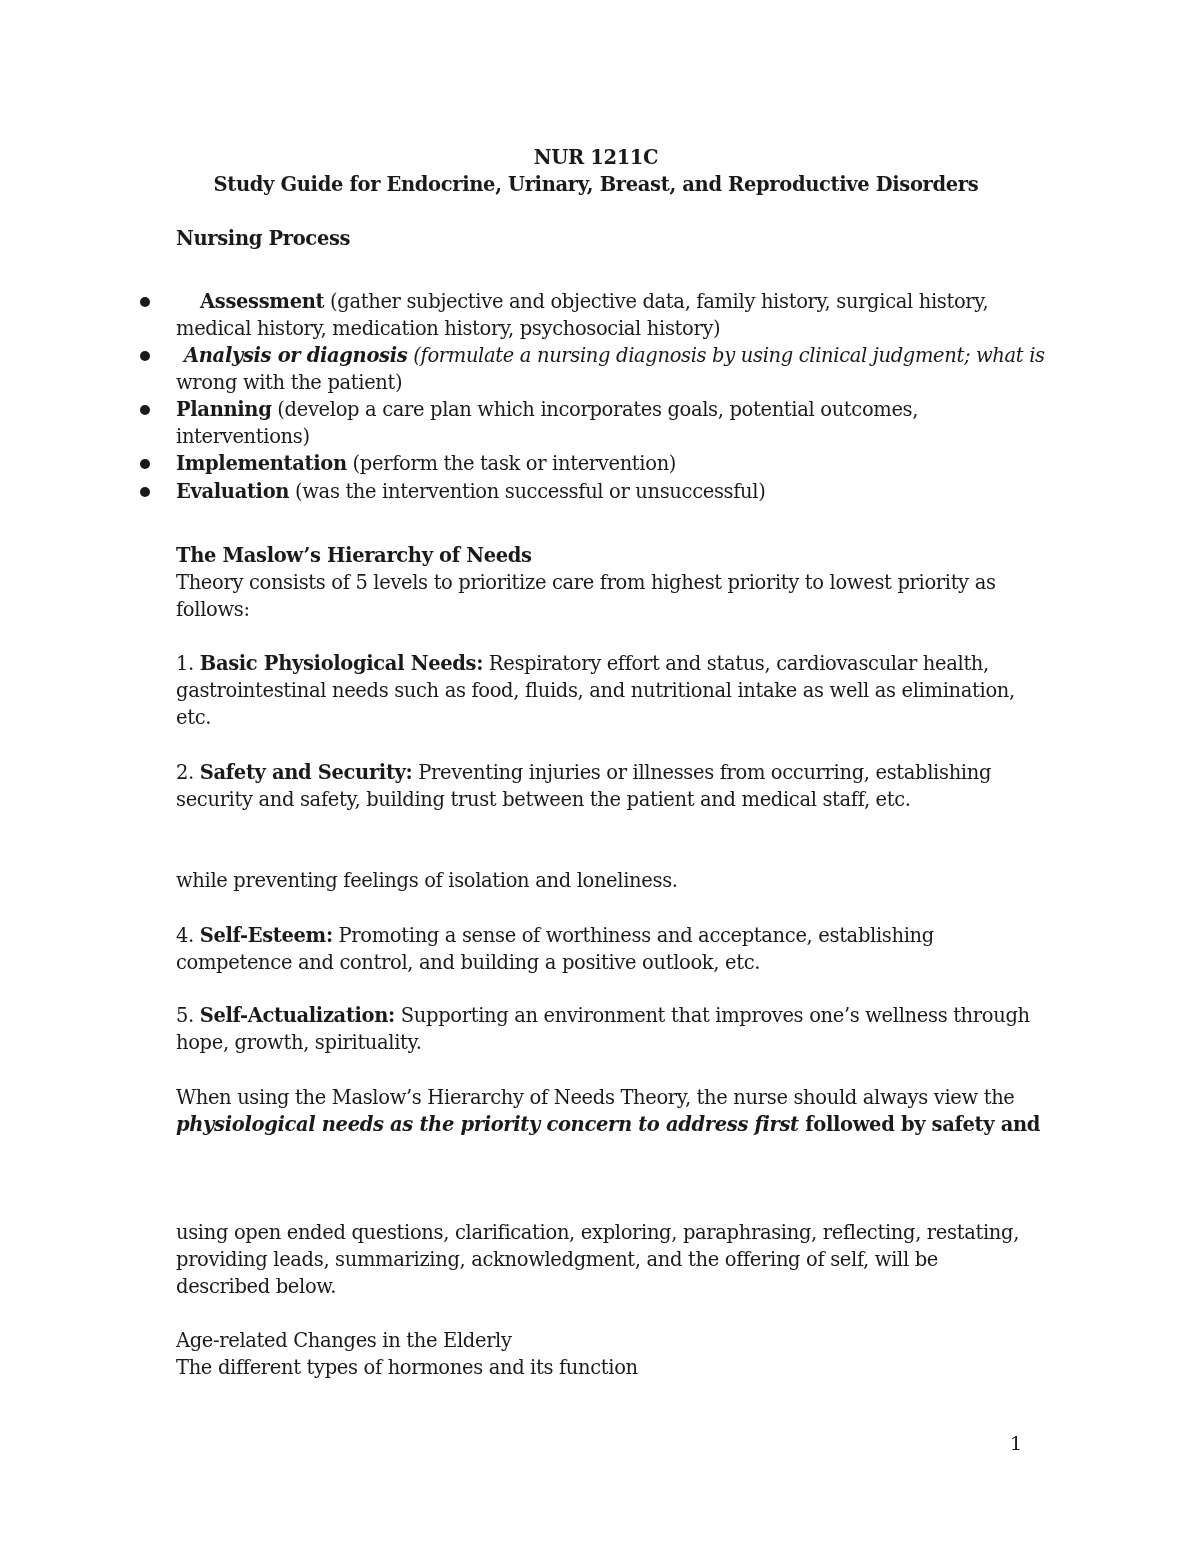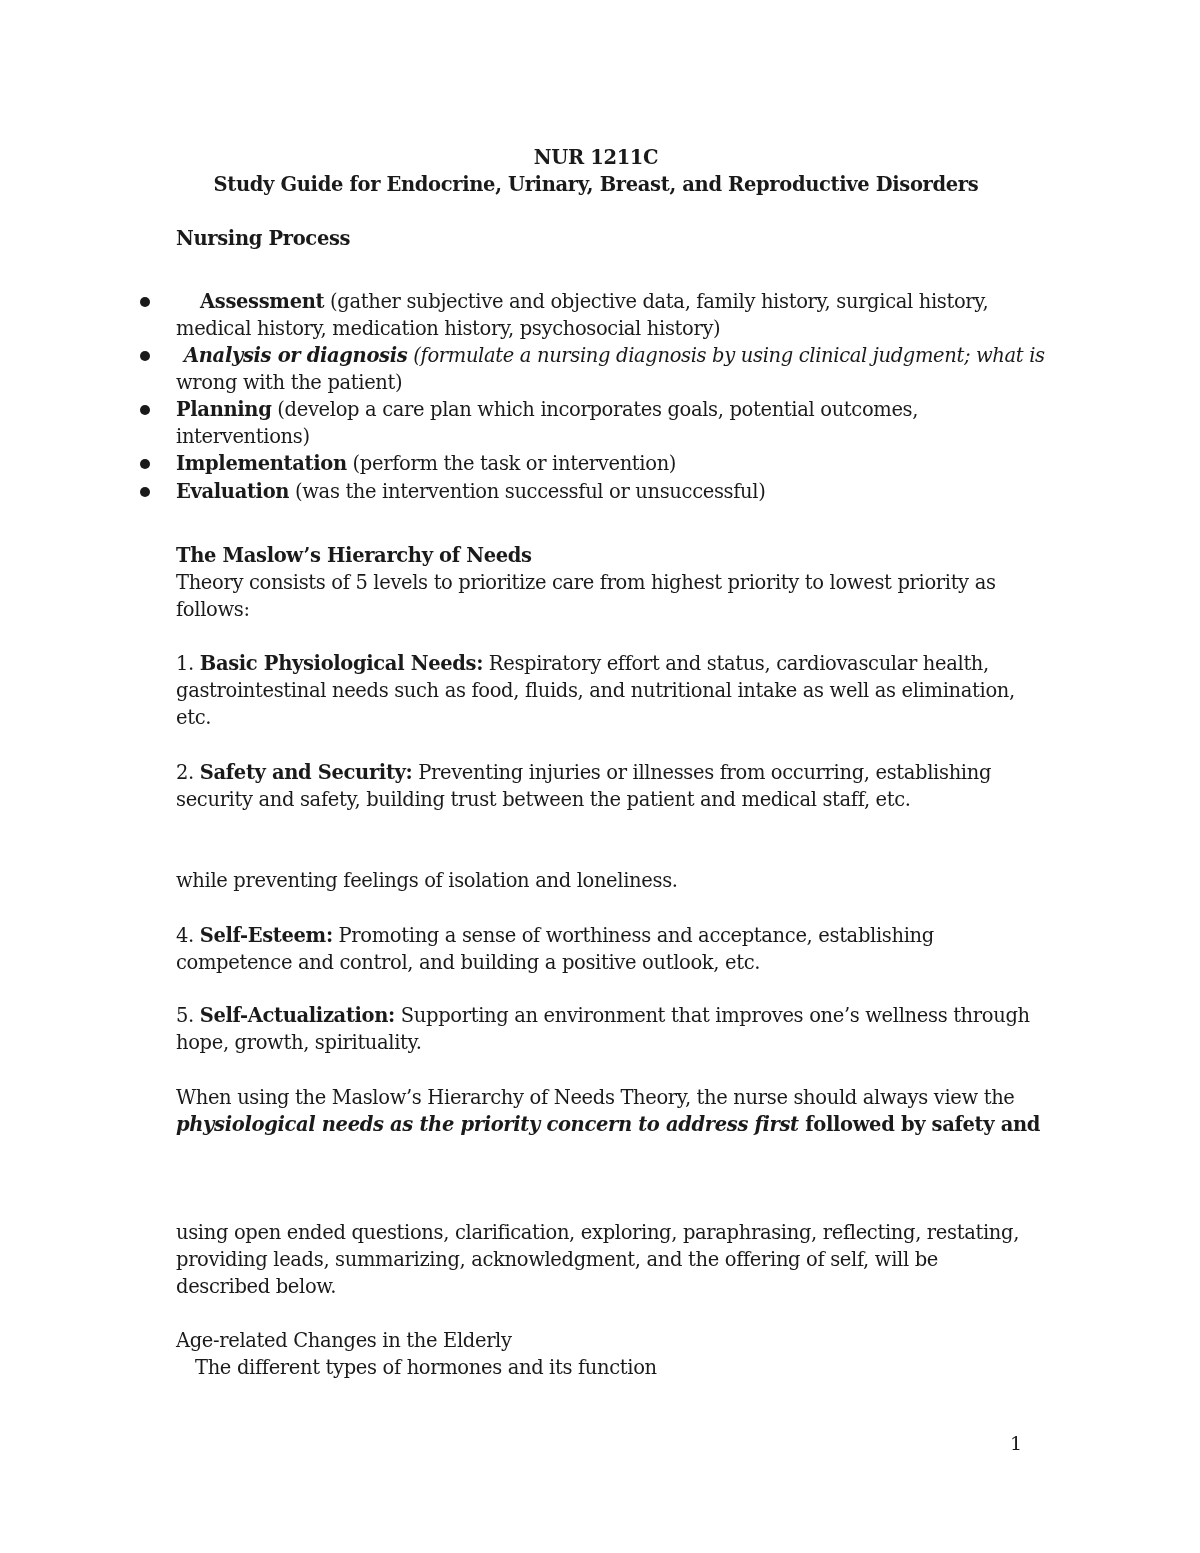--- a/index.html
+++ b/index.html
@@ -62,16 +62,16 @@
   <div class="line" style="left:176px; top:1029px;">hope, growth, spirituality.</div>
 
   <div class="line" style="left:176px; top:1084px;">When using the Maslow’s Hierarchy of Needs Theory, the nurse should always view the</div>
   <div class="line" style="left:176px; top:1111px;font-weight:bold;"><i>physiological needs as the priority concern to address first</i><span> followed by safety and</span></div>
 
   <div class="line" style="left:176px; top:1219px;">using open ended questions, clarification, exploring, paraphrasing, reflecting, restating,</div>
   <div class="line" style="left:176px; top:1246px;">providing leads, summarizing, acknowledgment, and the offering of self, will be</div>
   <div class="line" style="left:176px; top:1273px;">described below.</div>
 
   <div class="line" style="left:176px; top:1327px;">Age-related Changes in the Elderly</div>
-  <div class="line" style="left:176px; top:1354px;margin-left:19px;">The different types of hormones and its function</div>
+  <div class="line" style="left:176px; top:1354px;">The different types of hormones and its function</div>
 
   <div class="pnum">1</div>
 </div>
 
 </body></html>

